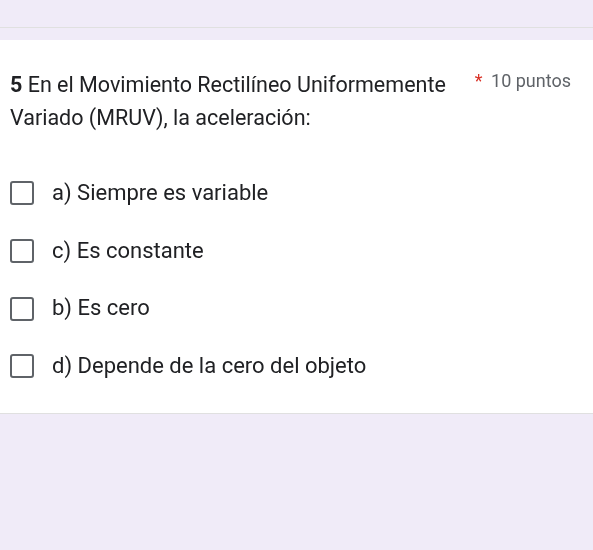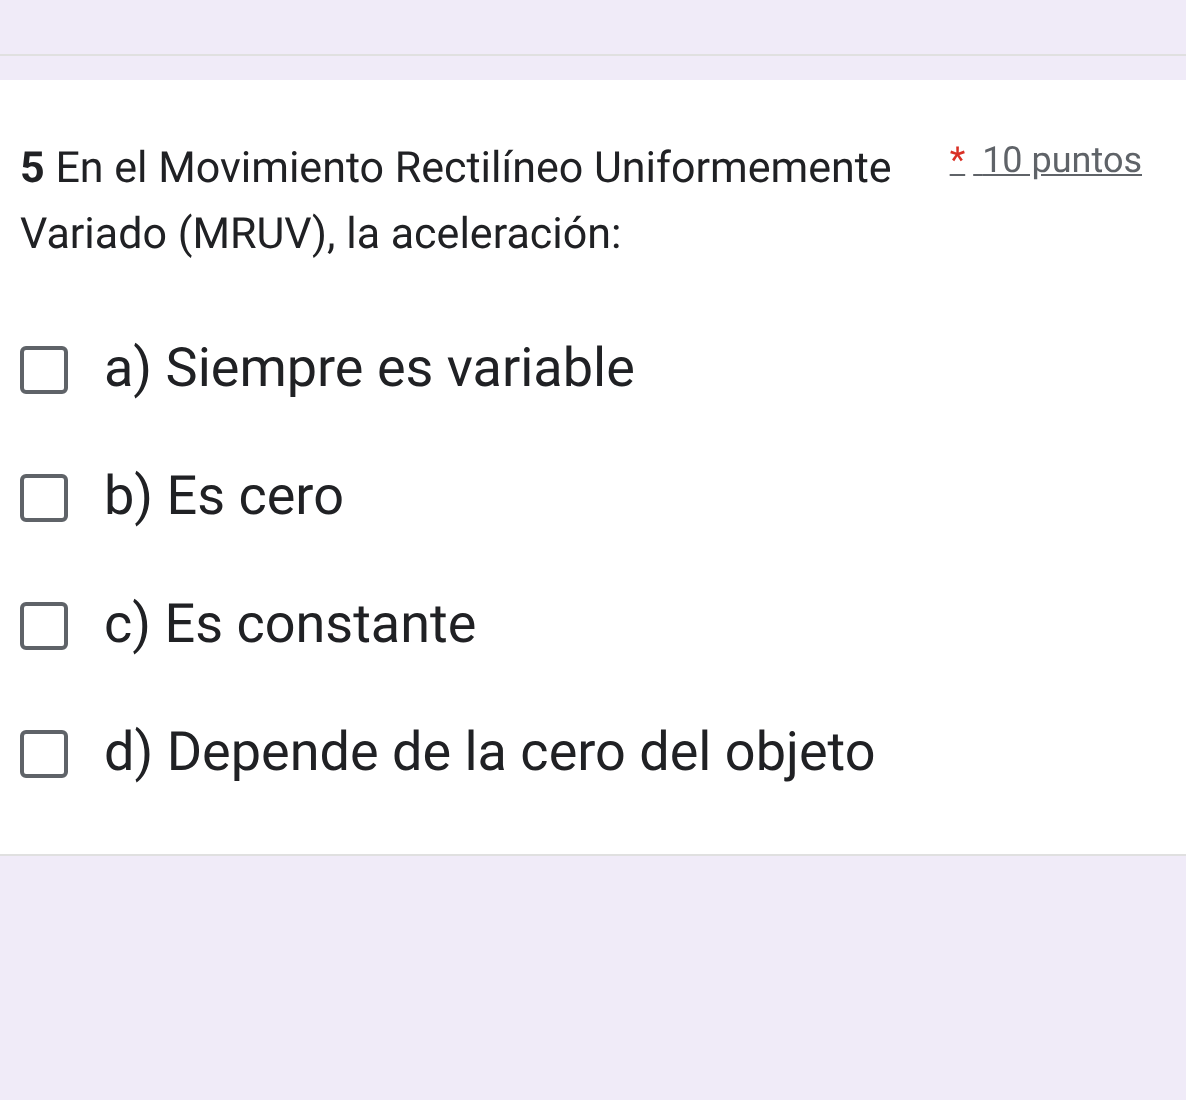--- a/index.html
+++ b/index.html
@@ -26,39 +26,38 @@
     .card {
       background: #ffffff;
       margin-top: 12px;
       padding: 28px 22px 18px 10px;
       border-bottom: 1px solid #e0e0e0;
     }
     .question-header {
       display: flex;
       align-items: flex-start;
       gap: 12px;
-      margin-bottom: 18px;
+      margin-bottom: 30px;
     }
     .question-title {
       flex: 1;
       font-size: 21.5px;
       line-height: 1.55;
       color: #202124;
       font-weight: 400;
     }
     .question-number {
       font-weight: 700;
       color: #202124;
     }
     .points-wrap {
       white-space: nowrap;
       font-size: 18px;
       color: #5f6368;
       padding-top: 2px;
-      text-decoration: underline;
     }
     .required-star {
       color: #d93025;
       font-size: 18px;
       margin-right: 4px;
     }
     .options {
       display: flex;
       flex-direction: column;
       gap: 0;
@@ -72,21 +71,21 @@
     }
     .checkbox {
       width: 24px;
       height: 24px;
       border: 2.5px solid #5f6368;
       border-radius: 3px;
       flex-shrink: 0;
       cursor: pointer;
     }
     .option-label {
-      font-size: 27px;
+      font-size: 22px;
       color: #202124;
       line-height: 1.3;
     }
     .bottom-spacer {
       height: 20px;
       background: #f0ebf8;
     }
   </style>
 </head>
 <body>
@@ -106,25 +105,25 @@
       </div>
     </div>
 
     <div class="options">
       <label class="option-row">
         <span class="checkbox"></span>
         <span class="option-label">a) Siempre es variable</span>
       </label>
       <label class="option-row">
         <span class="checkbox"></span>
-        <span class="option-label">b) Es cero</span>
+        <span class="option-label">c) Es constante</span>
       </label>
       <label class="option-row">
         <span class="checkbox"></span>
-        <span class="option-label">c) Es constante</span>
+        <span class="option-label">b) Es cero</span>
       </label>
       <label class="option-row">
         <span class="checkbox"></span>
         <span class="option-label">d) Depende de la cero del objeto</span>
       </label>
     </div>
   </div>
 
   <div class="bottom-spacer"></div>
 </div>

